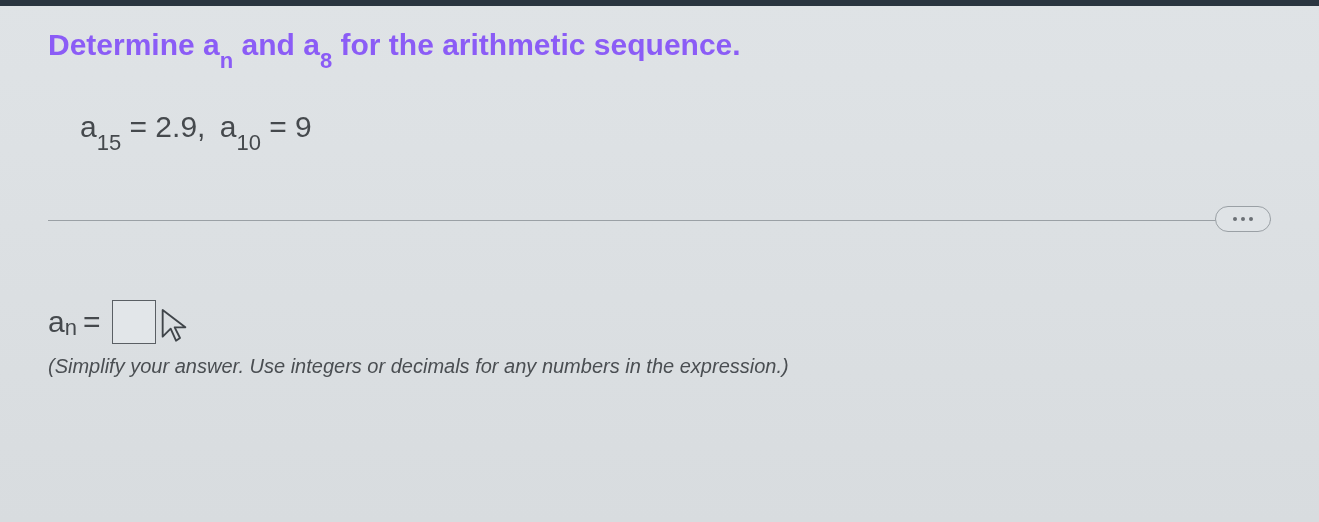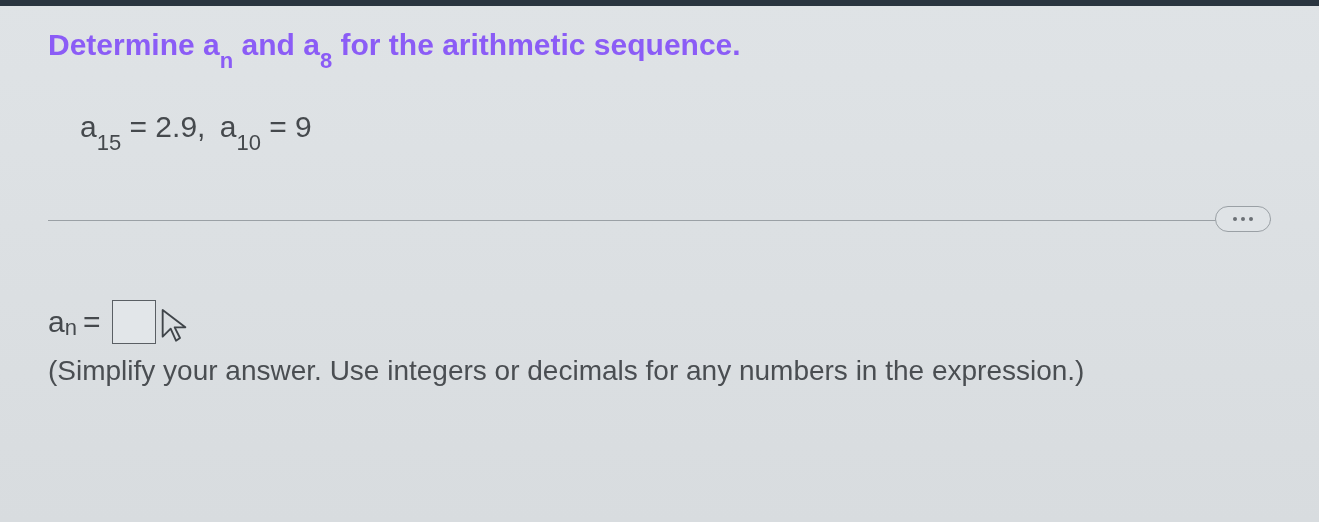--- a/index.html
+++ b/index.html
@@ -90,22 +90,23 @@
       margin-right: 8px;
       vertical-align: middle;
     }
     .cursor-svg {
       width: 32px;
       height: 38px;
       margin-left: -4px;
       margin-top: 8px;
     }
     .hint-line {
-      font-size: 28px;
+      font-size: 20px;
       color: #4a4e52;
+      font-style: italic;
     }
     .eq {
       margin: 0 6px;
     }
     .comma {
       margin-right: 6px;
     }
   </style>
 </head>
 <body>

